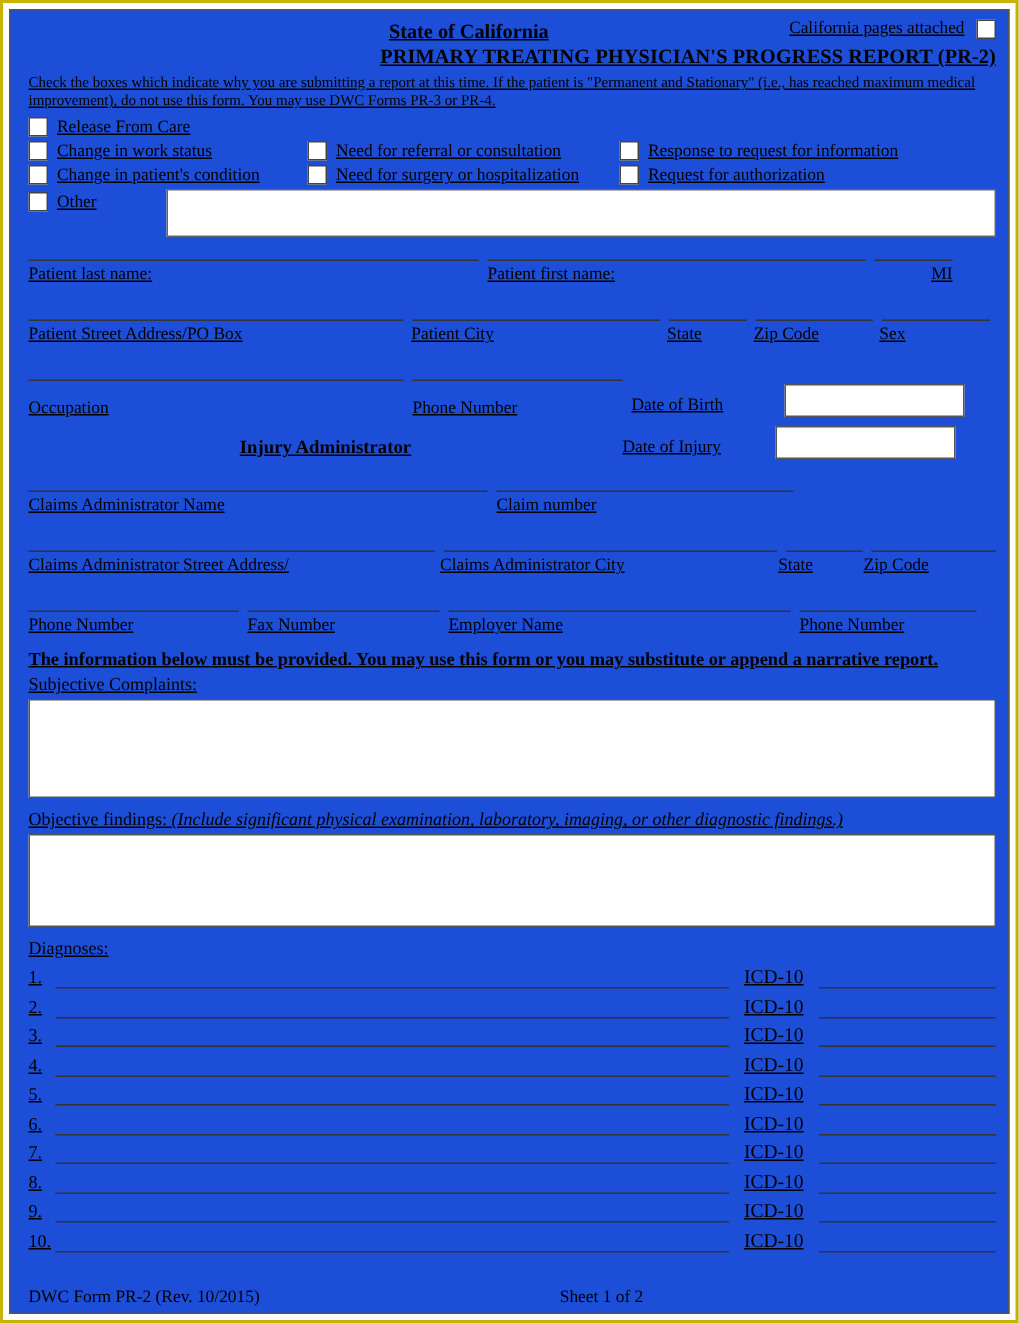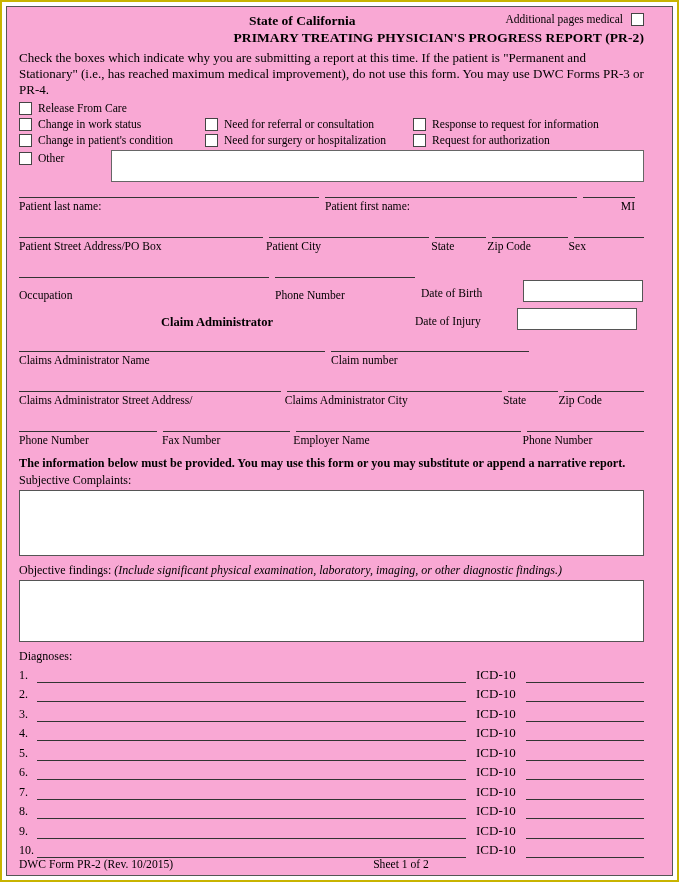--- a/index.html
+++ b/index.html
@@ -19,23 +19,24 @@
     width: 679px;
     height: 882px;
     box-sizing: border-box;
     border: 2px solid #c8b400;
     background: #fff;
   }
   .inner {
     position: absolute;
     left: 4px; top: 4px; right: 4px; bottom: 4px;
     border: 1px solid #555;
-    background: #f9a8d4;
+    background: #1d4ed8;
     box-sizing: border-box;
-    padding: 6px 28px 0 12px;
+    padding: 6px 8px 0 12px;
+    text-decoration: underline;
   }
   
   .hdr-row {
     display: flex;
     align-items: flex-start;
     justify-content: space-between;
     font-size: 12px;
   }
   .hdr-state {
     flex: 1;
@@ -62,21 +63,21 @@
   }
   .title {
     text-align: right;
     font-weight: bold;
     font-size: 13.5px;
     margin-top: 1px;
     margin-bottom: 4px;
     letter-spacing: .1px;
   }
   .instr {
-    font-size: 13px;
+    font-size: 10px;
     line-height: 1.22;
     margin-bottom: 4px;
   }
   
   .cb-row {
     display: flex;
     align-items: center;
     font-size: 12px;
     margin-bottom: 3px;
   }
@@ -172,21 +173,21 @@
 </style>
 </head>
 <body>
 
 <div class="page">
   <div class="inner">
 
     <div class="hdr-row">
       <div class="hdr-state">State of California</div>
       <div class="hdr-right">
-        <span>Additional pages medical</span>
+        <span>California pages attached</span>
         <span class="box"></span>
       </div>
     </div>
     <div class="title">PRIMARY TREATING PHYSICIAN'S PROGRESS REPORT (PR-2)</div>
     <div class="instr">Check the boxes which indicate why you are submitting a report at this time. If the patient is "Permanent and Stationary"  (i.e., has reached maximum medical improvement), do not use this form. You may use DWC Forms PR-3 or PR-4.</div>
 
     <div class="cb-row">
       <div class="cb-item c3">
         <span class="box"></span>
         <span class="lbl">Release From Care</span>
@@ -265,21 +266,21 @@
     <div class="frow" style="margin-bottom:0;">
       <div class="lbl" style="width:250px;">Occupation</div>
       <div style="width:146px;">
         <div class="lbl">Phone Number</div>
       </div>
       <div class="lbl" style="width:96px;padding-bottom:2px;">Date of Birth</div>
       <div class="box-input" style="width:118px;"></div>
     </div>
 
     <div class="frow" style="margin-top:6px;margin-bottom:6px;">
-      <div class="claims-title" style="width:396px;">Claim Administrator</div>
+      <div class="claims-title" style="width:396px;">Injury Administrator</div>
       <div class="lbl" style="width:96px;padding-bottom:2px;">Date of Injury</div>
       <div class="box-input" style="width:118px;"></div>
     </div>
 
     <div class="frow">
       <div class="fld" style="width:306px;"></div>
       <div class="fld" style="width:198px;margin-right:0;"></div>
     </div>
     <div class="frow labline">
       <div class="lbl" style="width:306px;">Claims Administrator Name</div>

